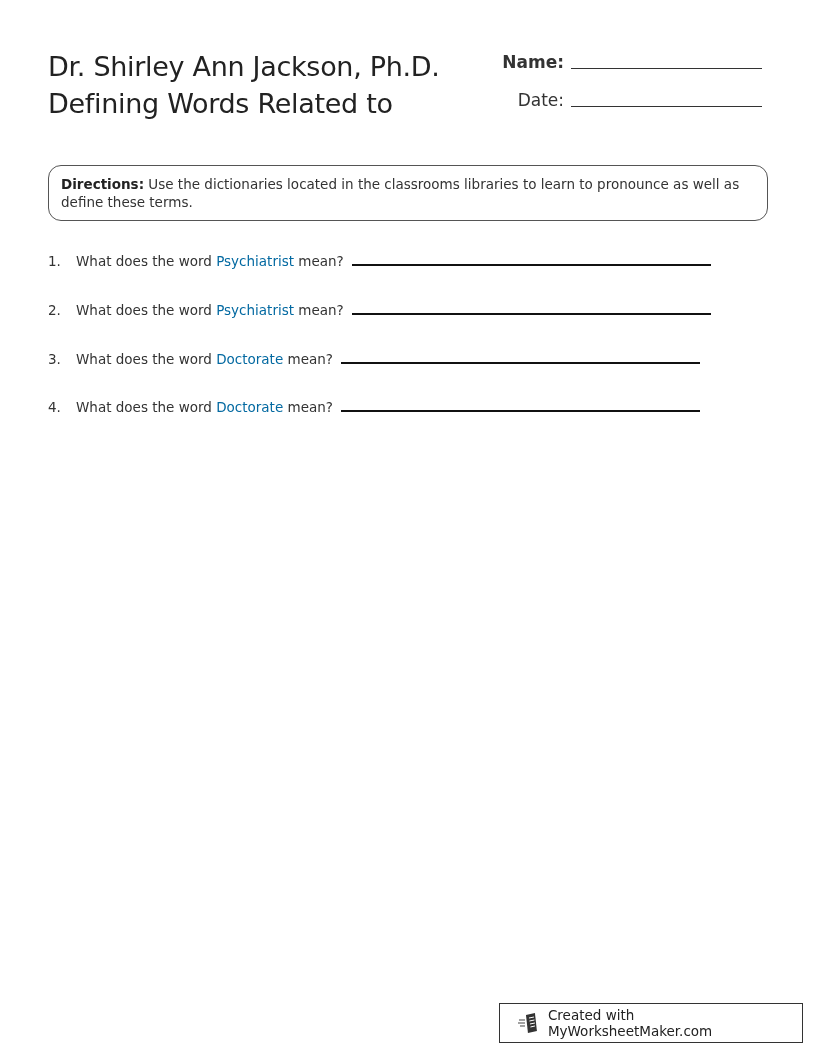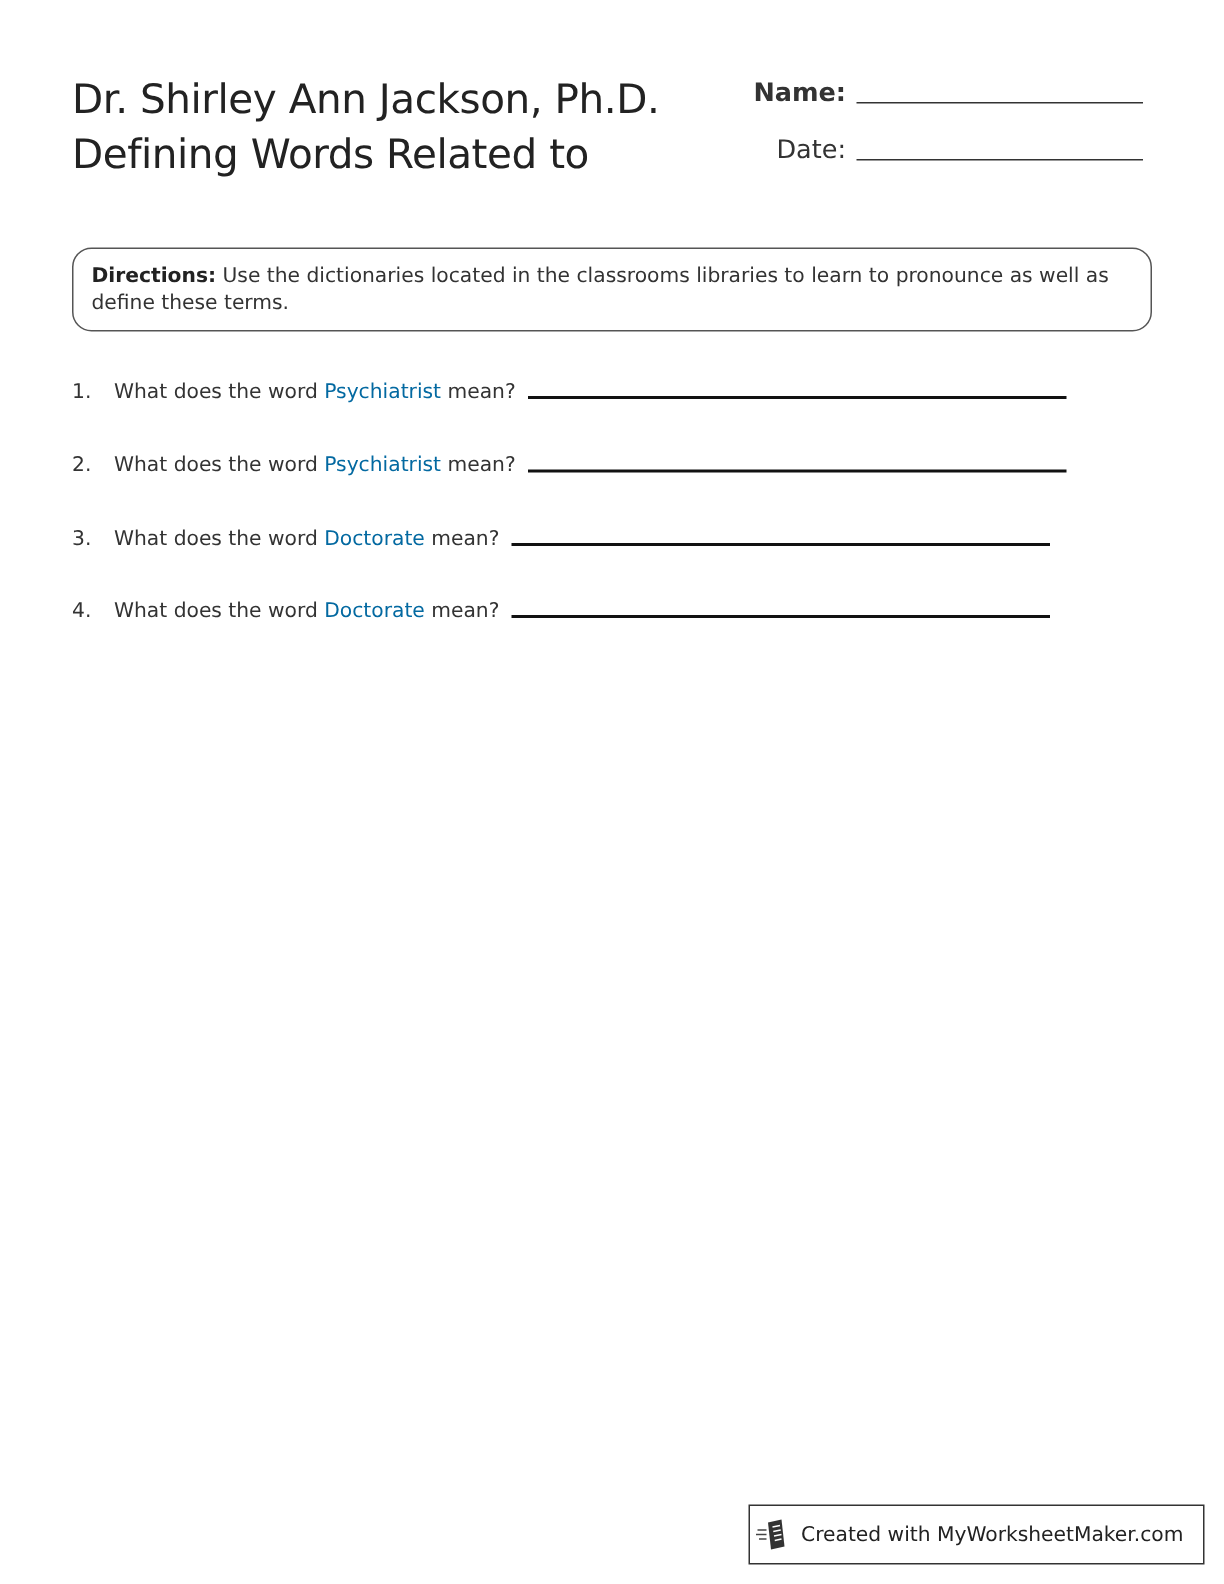--- a/index.html
+++ b/index.html
@@ -15,21 +15,21 @@
                 font-size: 13.5px; line-height: 18px; color: #333; }
   .directions b { font-weight: bold; color: #222; }
   .question { position: absolute; left: 48px; display: flex; align-items: flex-end;
               font-size: 13.5px; color: #333; }
   .q-num { width: 28px; }
   .q-text { white-space: pre; }
   .q-word { color: #0369a1; }
   .q-line { border-bottom: 2px solid #111; height: 0; margin-left: 8px; margin-bottom: 3px; }
   .footer { position: absolute; left: 499px; top: 1003px; width: 304px; height: 40px;
             border: 1px solid #333; display: flex; align-items: center; box-sizing: border-box;
-            padding-left: 4px; font-size: 13.5px; color: #222; }
+            padding-left: 18px; font-size: 13.5px; color: #222; }
   .footer svg { margin-right: 8px; }
 </style>
 </head>
 <body>
 
 <div class="title">
   <div>Dr. Shirley Ann Jackson, Ph.D.</div>
   <div>Defining Words Related to</div>
 </div>
 

